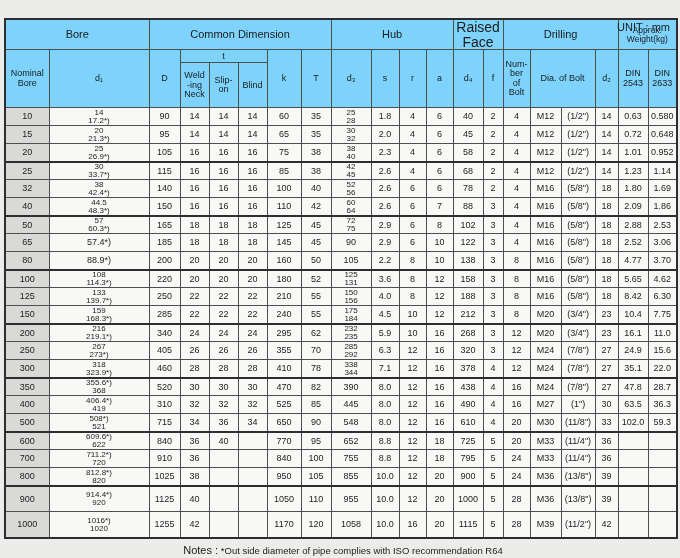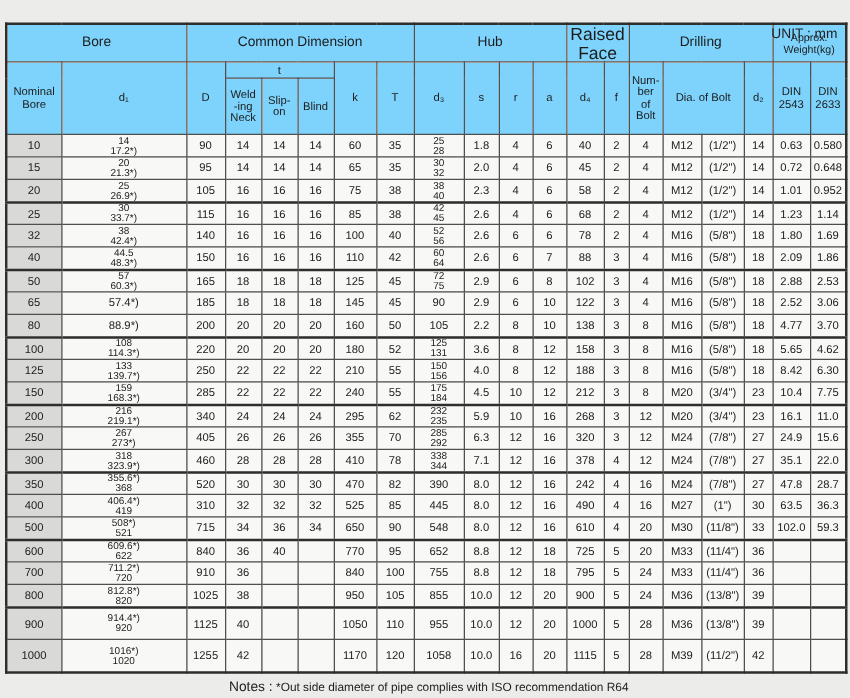--- a/index.html
+++ b/index.html
@@ -498,21 +498,21 @@
         <td>520</td>
         <td>30</td>
         <td>30</td>
         <td>30</td>
         <td>470</td>
         <td>82</td>
         <td>390</td>
         <td>8.0</td>
         <td>12</td>
         <td>16</td>
-        <td>242</td>
+        <td>438</td>
         <td>4</td>
         <td>16</td>
         <td>M24</td>
         <td>(7/8")</td>
         <td>27</td>
         <td>47.8</td>
         <td>28.7</td>
       </tr>
       <tr>
         <td class="nbcol">400</td>

